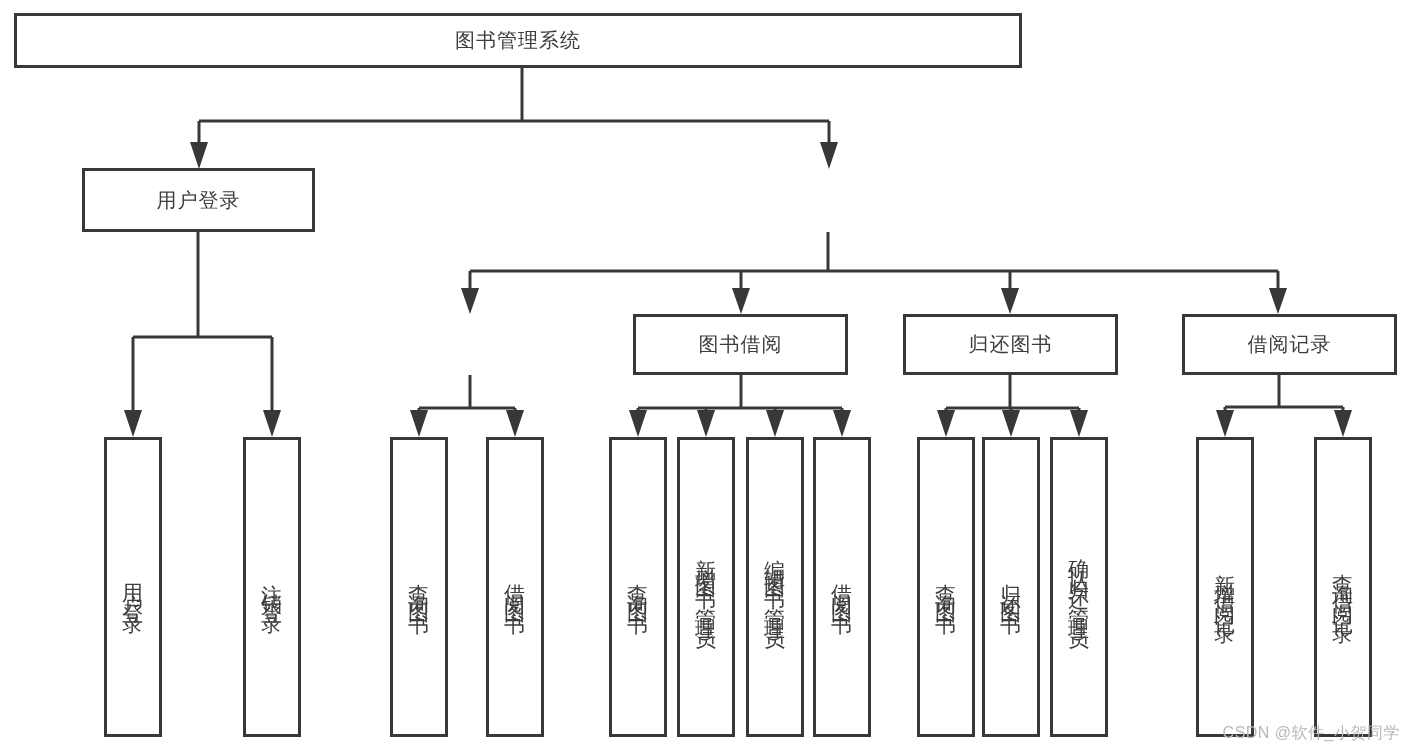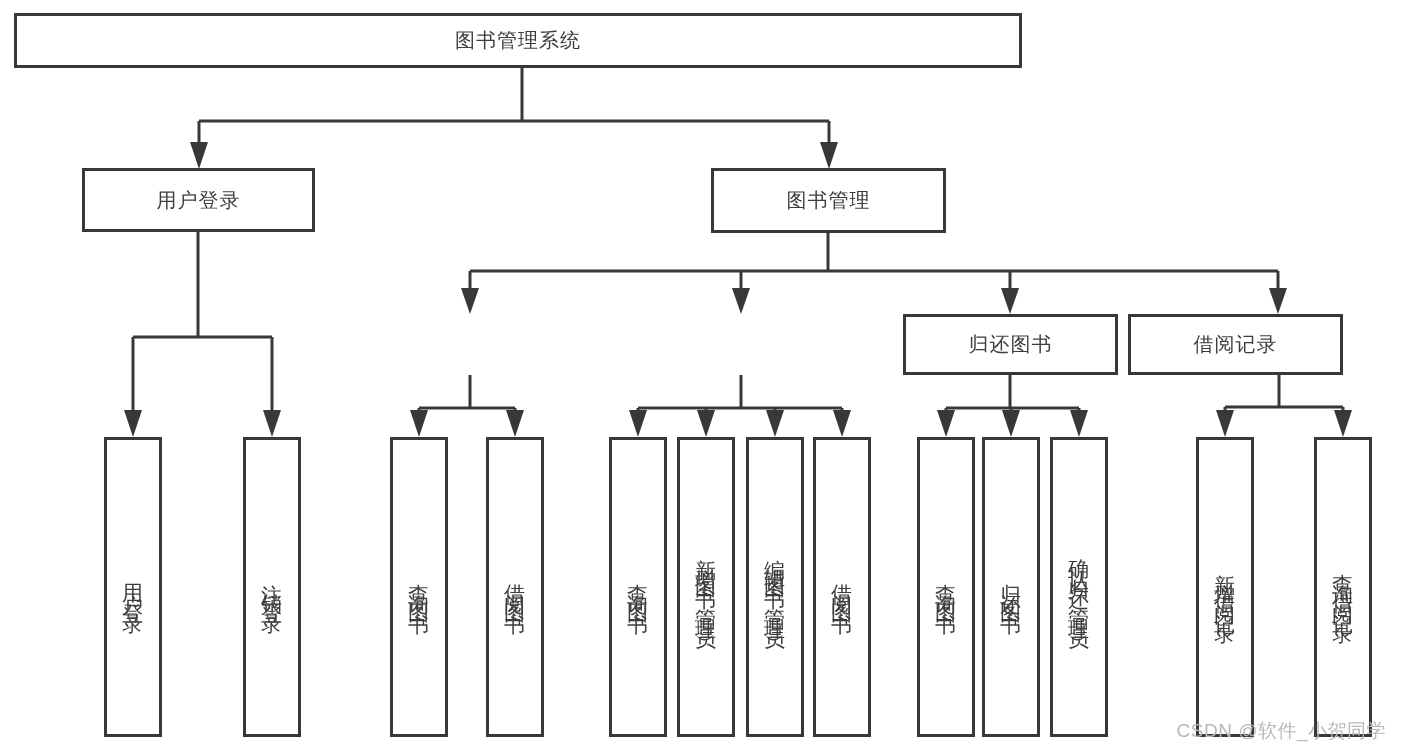--- a/index.html
+++ b/index.html
@@ -40,23 +40,23 @@
   .node.v .label {
     writing-mode: vertical-rl;
     text-orientation: mixed;
     font-size: 21px;
     letter-spacing: 10px;
     line-height: 1;
     white-space: nowrap;
   }
   .watermark {
     position: absolute;
-    right: 19px;
+    right: 5px;
     bottom: 3px;
-    font-size: 19px;
+    font-size: 16px;
     letter-spacing: 0.5px;
     color: var(--wm, #b8b8b8);
     z-index: 3;
     white-space: nowrap;
   }
 </style>
 </head>
 <body>
 
 <div class="canvas">
@@ -130,28 +130,28 @@
     </g>
   </svg>
 
   <div class="node h" style="left:14px; top:13px; width:1008px; height:55px">
     <span class="label">图书管理系统</span>
   </div>
 
   <div class="node h" style="left:82px; top:168px; width:233px; height:64px">
     <span class="label">用户登录</span>
   </div>
-  <div class="node h" style="left:711px; top:168px; width:235px; height:65px">
-    <span class="label">图书管理</span>
+
+  <div class="node h" style="left:633px; top:314px; width:215px; height:61px">
+    <span class="label">图书借阅</span>
   </div>
-
   <div class="node h" style="left:903px; top:314px; width:215px; height:61px">
     <span class="label">归还图书</span>
   </div>
-  <div class="node h" style="left:1128px; top:314px; width:215px; height:61px">
+  <div class="node h" style="left:1182px; top:314px; width:215px; height:61px">
     <span class="label">借阅记录</span>
   </div>
 
   <div class="node v" style="left:104px; top:437px; width:58px; height:300px">
     <span class="label">用户登录</span>
   </div>
   <div class="node v" style="left:243px; top:437px; width:58px; height:300px">
     <span class="label">注销登录</span>
   </div>
 

